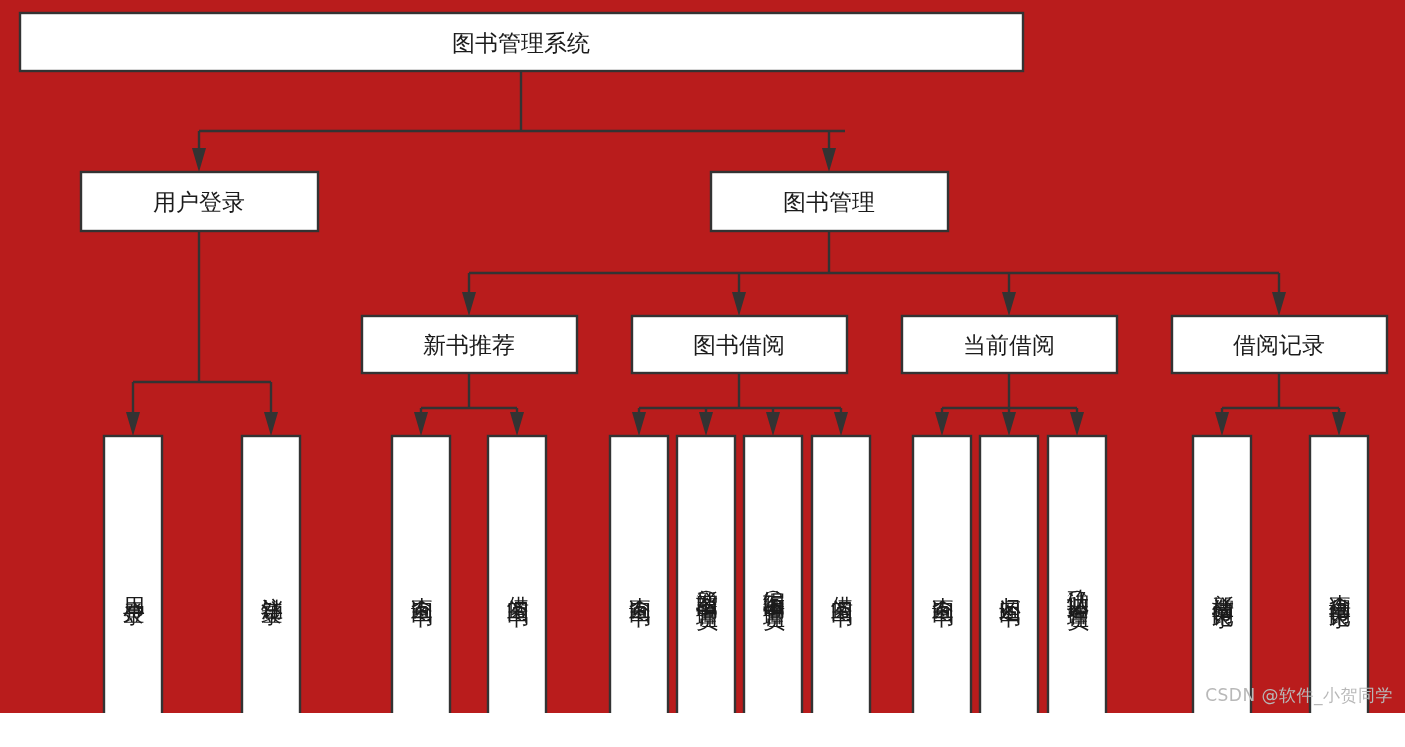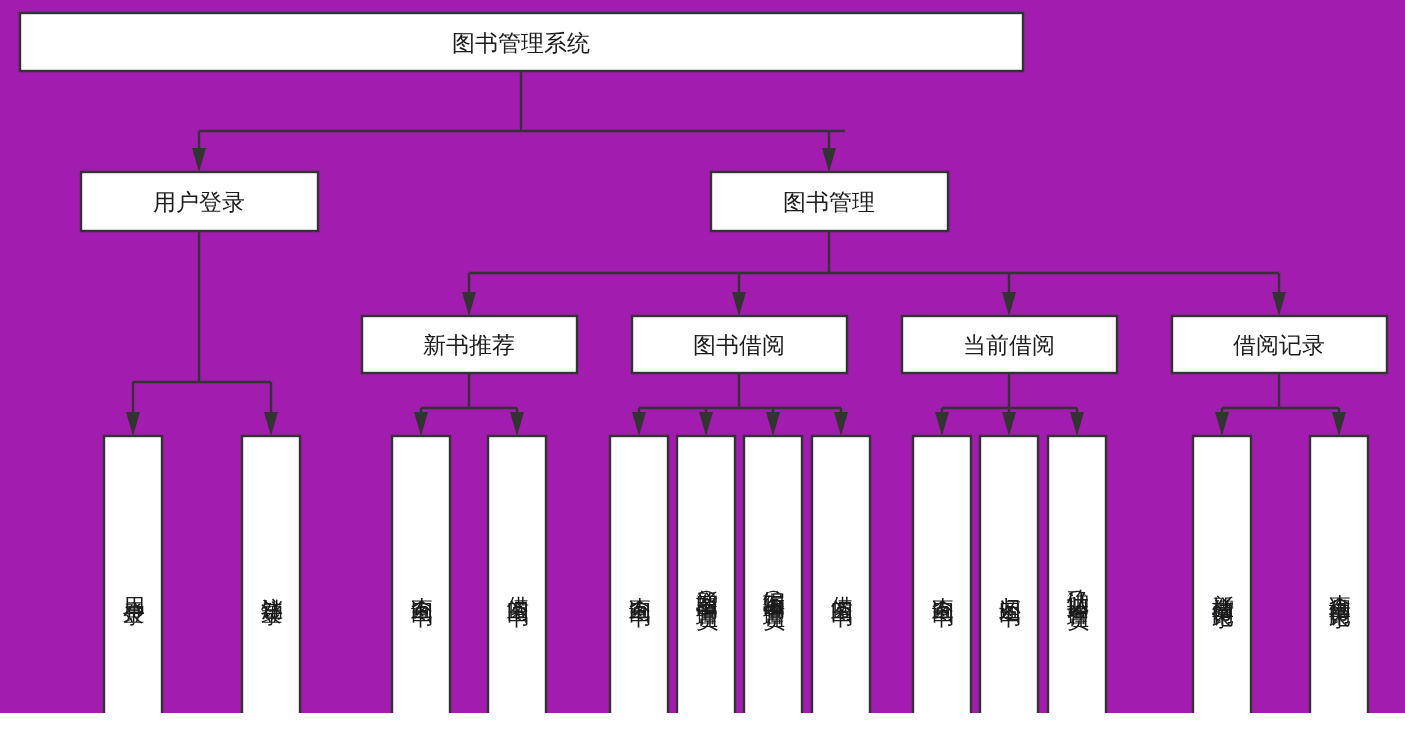--- a/index.html
+++ b/index.html
@@ -7,21 +7,21 @@
     padding: 0;
     background: #ffffff;
   }
   body {
     font-family: "DejaVu Sans", "Liberation Sans", sans-serif;
   }
   #diagram-root {
     position: relative;
     width: 1405px;
     height: 713px;
-    background: #a21caf;
+    background: #b91c1c;
     overflow: hidden;
   }
   svg#flow-svg {
     position: absolute;
     left: 0;
     top: 0;
     width: 1405px;
     height: 747px;
   }
   .node-box {
@@ -237,14 +237,15 @@
       <text class="node-label vertical" x="1222" y="585">新增借阅记录</text>
     </g>
 
     <g>
       <rect class="node-box" x="1310" y="436" width="58" height="297"></rect>
       <text class="node-label vertical" x="1339" y="585">查询借阅记录</text>
     </g>
 
   </svg>
 
+  <div class="watermark">CSDN @软件_小贺同学</div>
 
 </div>
 
 </body></html>

